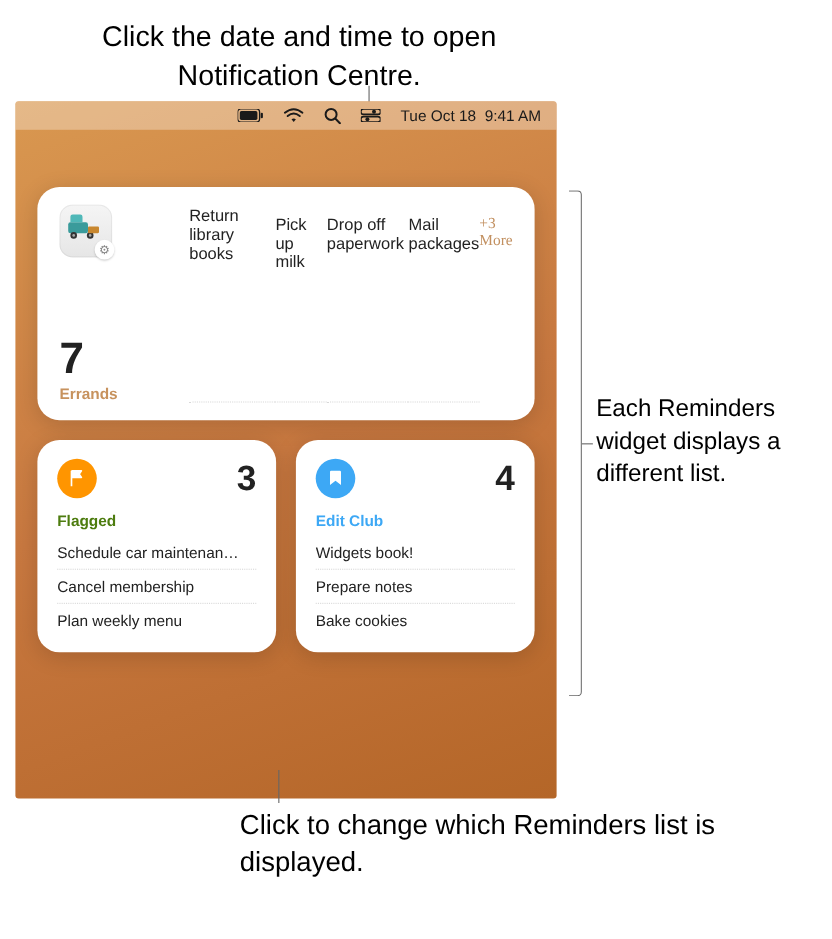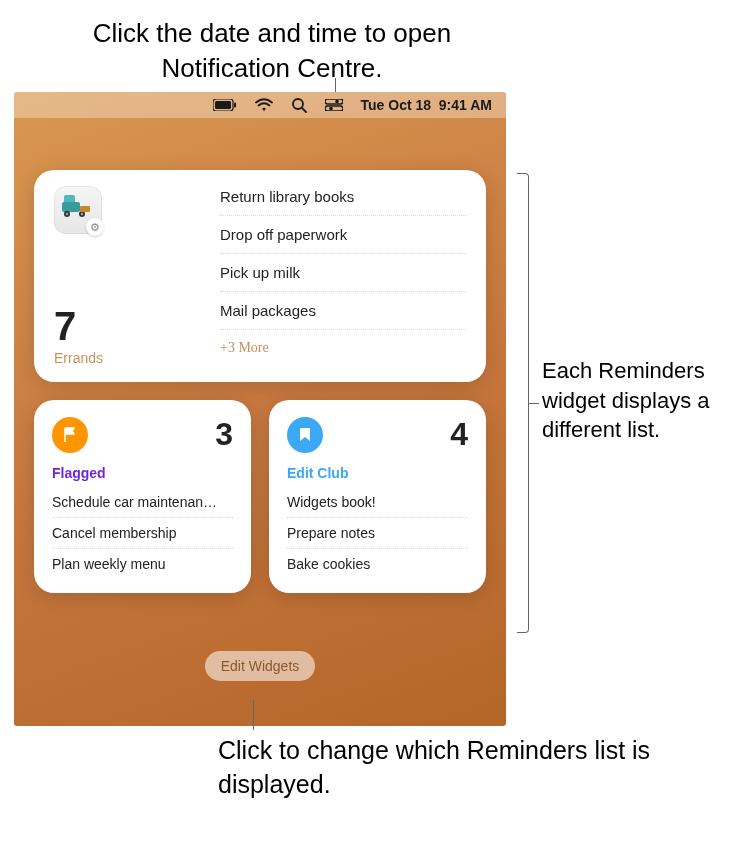--- a/index.html
+++ b/index.html
@@ -105,21 +105,21 @@
       padding: 0 14px;
       font-size: 14px;
       color: #1a1a1a;
     }
     .menubar .glyph {
       display: inline-flex;
       align-items: center;
       justify-content: center;
     }
     .menubar-datetime {
-      font-weight: 700;
+      font-weight: 400;
       white-space: pre;
     }
     .widgets-area {
       padding: 52px 20px 0 20px;
       display: flex;
       flex-direction: column;
       gap: 18px;
     }
     .widget {
       background: #fff;
@@ -166,29 +166,28 @@
     }
     .large-count {
       font-size: 40px;
       font-weight: 700;
       color: #222;
       margin-top: 72px;
       line-height: 1;
     }
     .large-title {
       font-size: 14px;
-      font-weight: 400;
+      font-weight: 700;
       color: #c7925d;
       margin-top: 4px;
     }
     .large-right {
       flex: 1;
       display: flex;
-      flex-direction: column;
-      margin-left: 48px;
+      flex-direction: row;
     }
     .reminder-row {
       padding: 10px 0;
       font-size: 15px;
       color: #222;
       border-bottom: 1px dotted #d8d8d8;
     }
     .reminder-row:first-child {
       padding-top: 2px;
     }
@@ -227,21 +226,21 @@
     .small-count {
       font-size: 32px;
       font-weight: 700;
       color: #222;
     }
     .small-title {
       font-size: 14px;
       font-weight: 700;
       margin-bottom: 6px;
     }
-    .title-orange { color: #6d28d9; }
+    .title-orange { color: #4d7c0f; }
     .title-blue { color: #3da8f5; }
     .small-item {
       padding: 7px 0;
       font-size: 14px;
       color: #222;
       border-bottom: 1px dotted #d8d8d8;
       white-space: nowrap;
       overflow: hidden;
       text-overflow: ellipsis;
     }
@@ -322,22 +321,22 @@
             <circle cx="22" cy="20" r="1.2" fill="#aaa"></circle>
             <rect x="20" y="12" width="10" height="6" rx="1" fill="#c8872f"></rect>
           </svg>
           <span class="gear">⚙</span>
         </div>
         <div class="large-count">7</div>
         <div class="large-title">Errands</div>
       </div>
       <div class="large-right">
         <div class="reminder-row">Return library books</div>
+        <div class="reminder-row">Pick up milk</div>
         <div class="reminder-row">Drop off paperwork</div>
-        <div class="reminder-row">Pick up milk</div>
         <div class="reminder-row">Mail packages</div>
         <div class="more-row">+3 More</div>
       </div>
     </div>
 
     <div class="widget-row">
       <div class="widget small">
         <div class="small-header">
           <div class="icon-circle icon-orange">
             <svg width="16" height="16" viewBox="0 0 16 16">
@@ -361,21 +360,18 @@
           </div>
           <div class="small-count">4</div>
         </div>
         <div class="small-title title-blue">Edit Club</div>
         <div class="small-item">Widgets book!</div>
         <div class="small-item">Prepare notes</div>
         <div class="small-item">Bake cookies</div>
       </div>
     </div>
 
-    <div class="edit-wrap">
-      <span class="edit-widgets">Edit Widgets</span>
-    </div>
 
   </div>
 </div>
 
 <div class="callout-bottom-line"></div>
 <div class="callout-bottom">Click to change which Reminders list is displayed.</div>
 
 </body></html>

